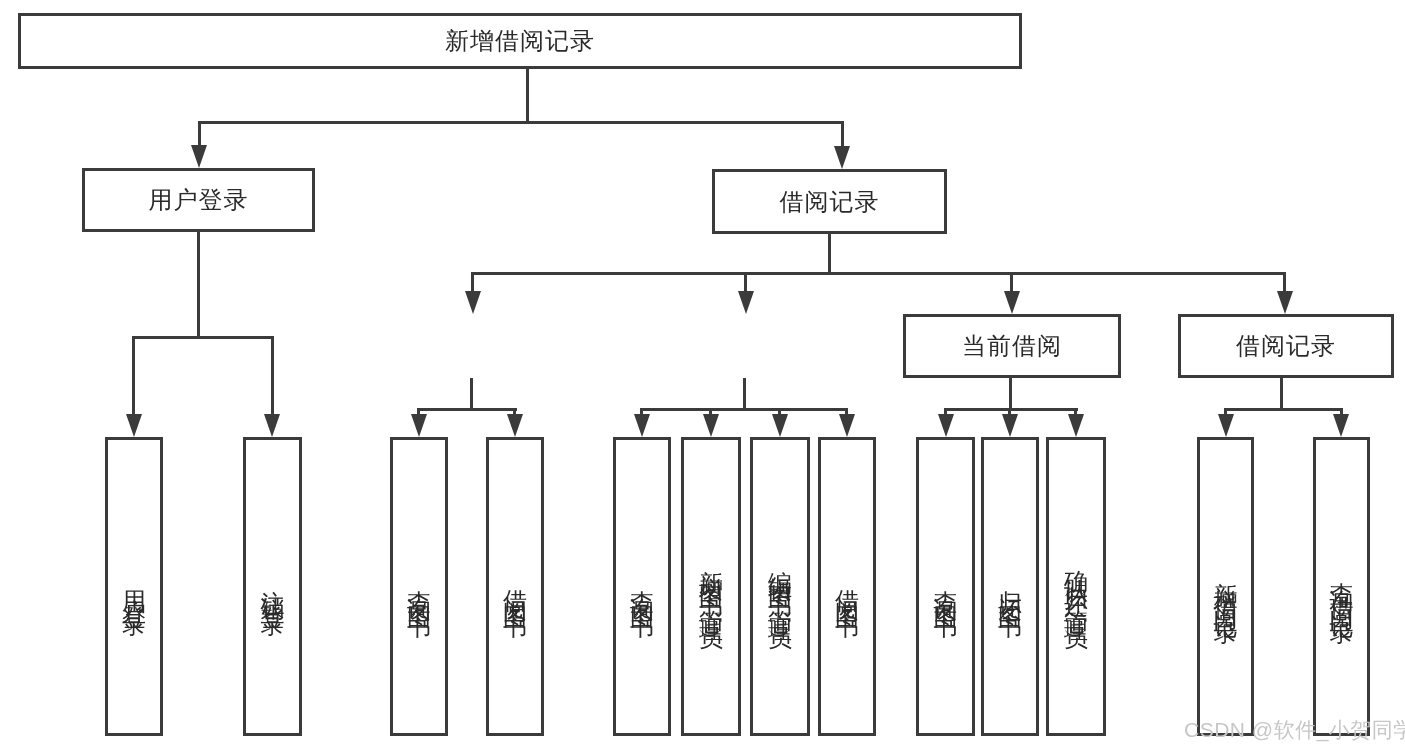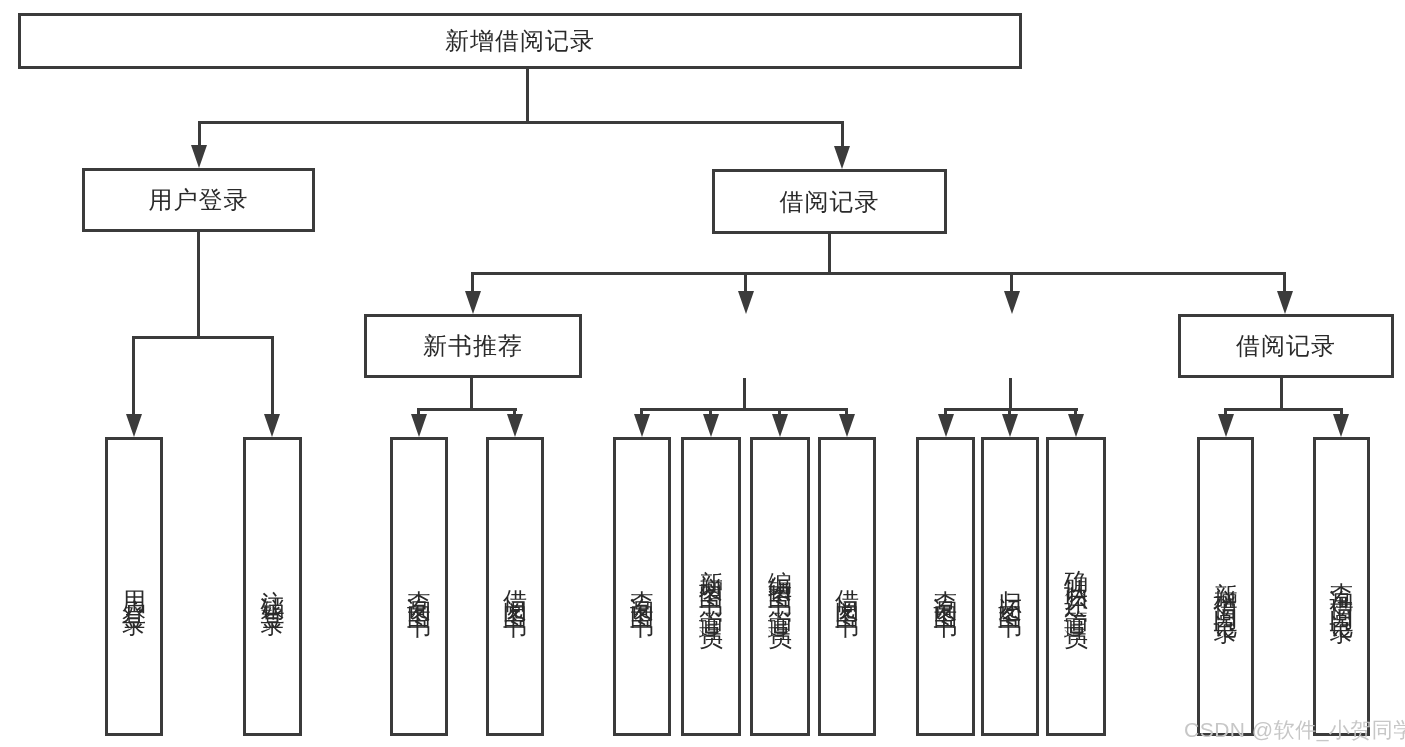--- a/index.html
+++ b/index.html
@@ -65,22 +65,22 @@
 
   <div class="box" id="box-root">
     <span>新增借阅记录</span>
   </div>
   <div class="box" id="box-user">
     <span>用户登录</span>
   </div>
   <div class="box" id="box-mgmt">
     <span>借阅记录</span>
   </div>
-  <div class="box" id="box-nbr">
-    <span>新书推荐</span>
+  <div class="box" id="box-cb">
+    <span>当前借阅</span>
   </div>
   <div class="box" id="box-br">
     <span>借阅记录</span>
   </div>
 
   <div class="box leaf" id="leaf-user-login">
     <span class="vtext">用户登录</span>
   </div>
   <div class="box leaf" id="leaf-logout">
     <span class="vtext">注销登录</span>

